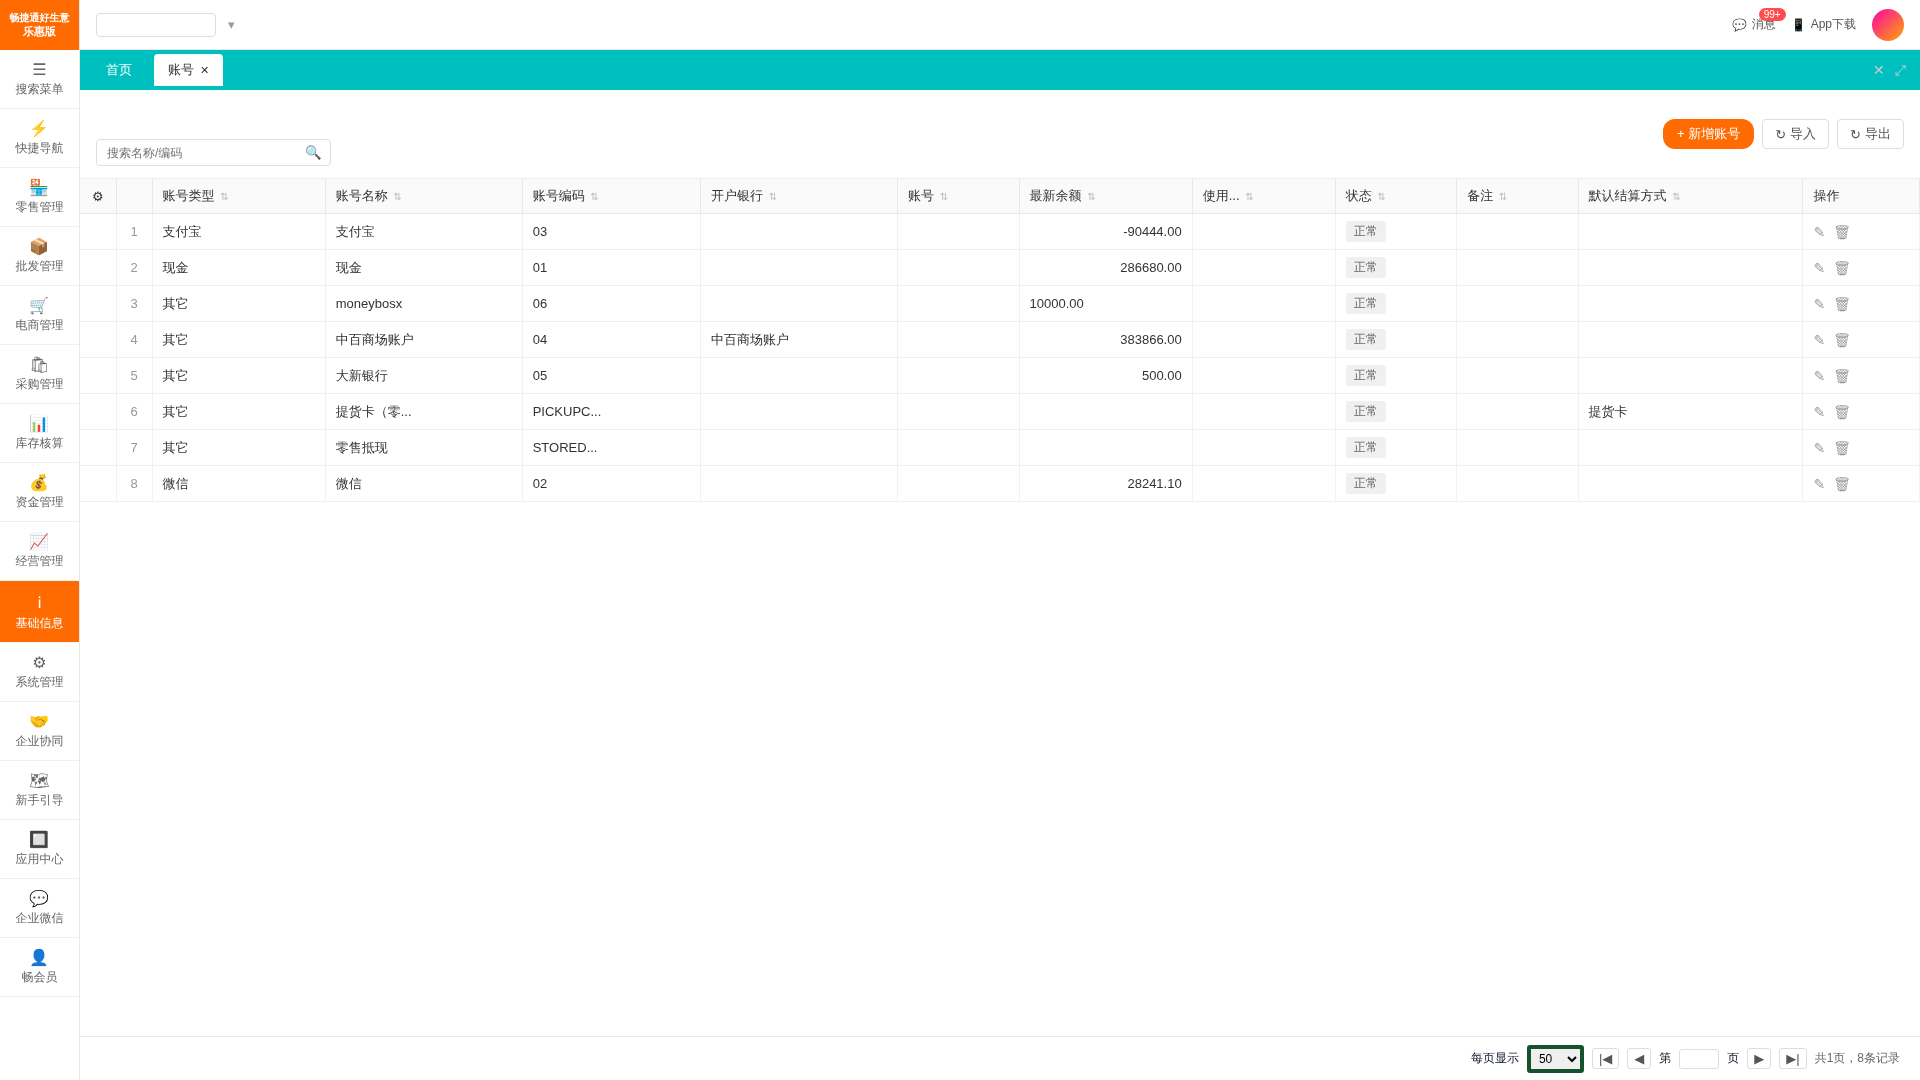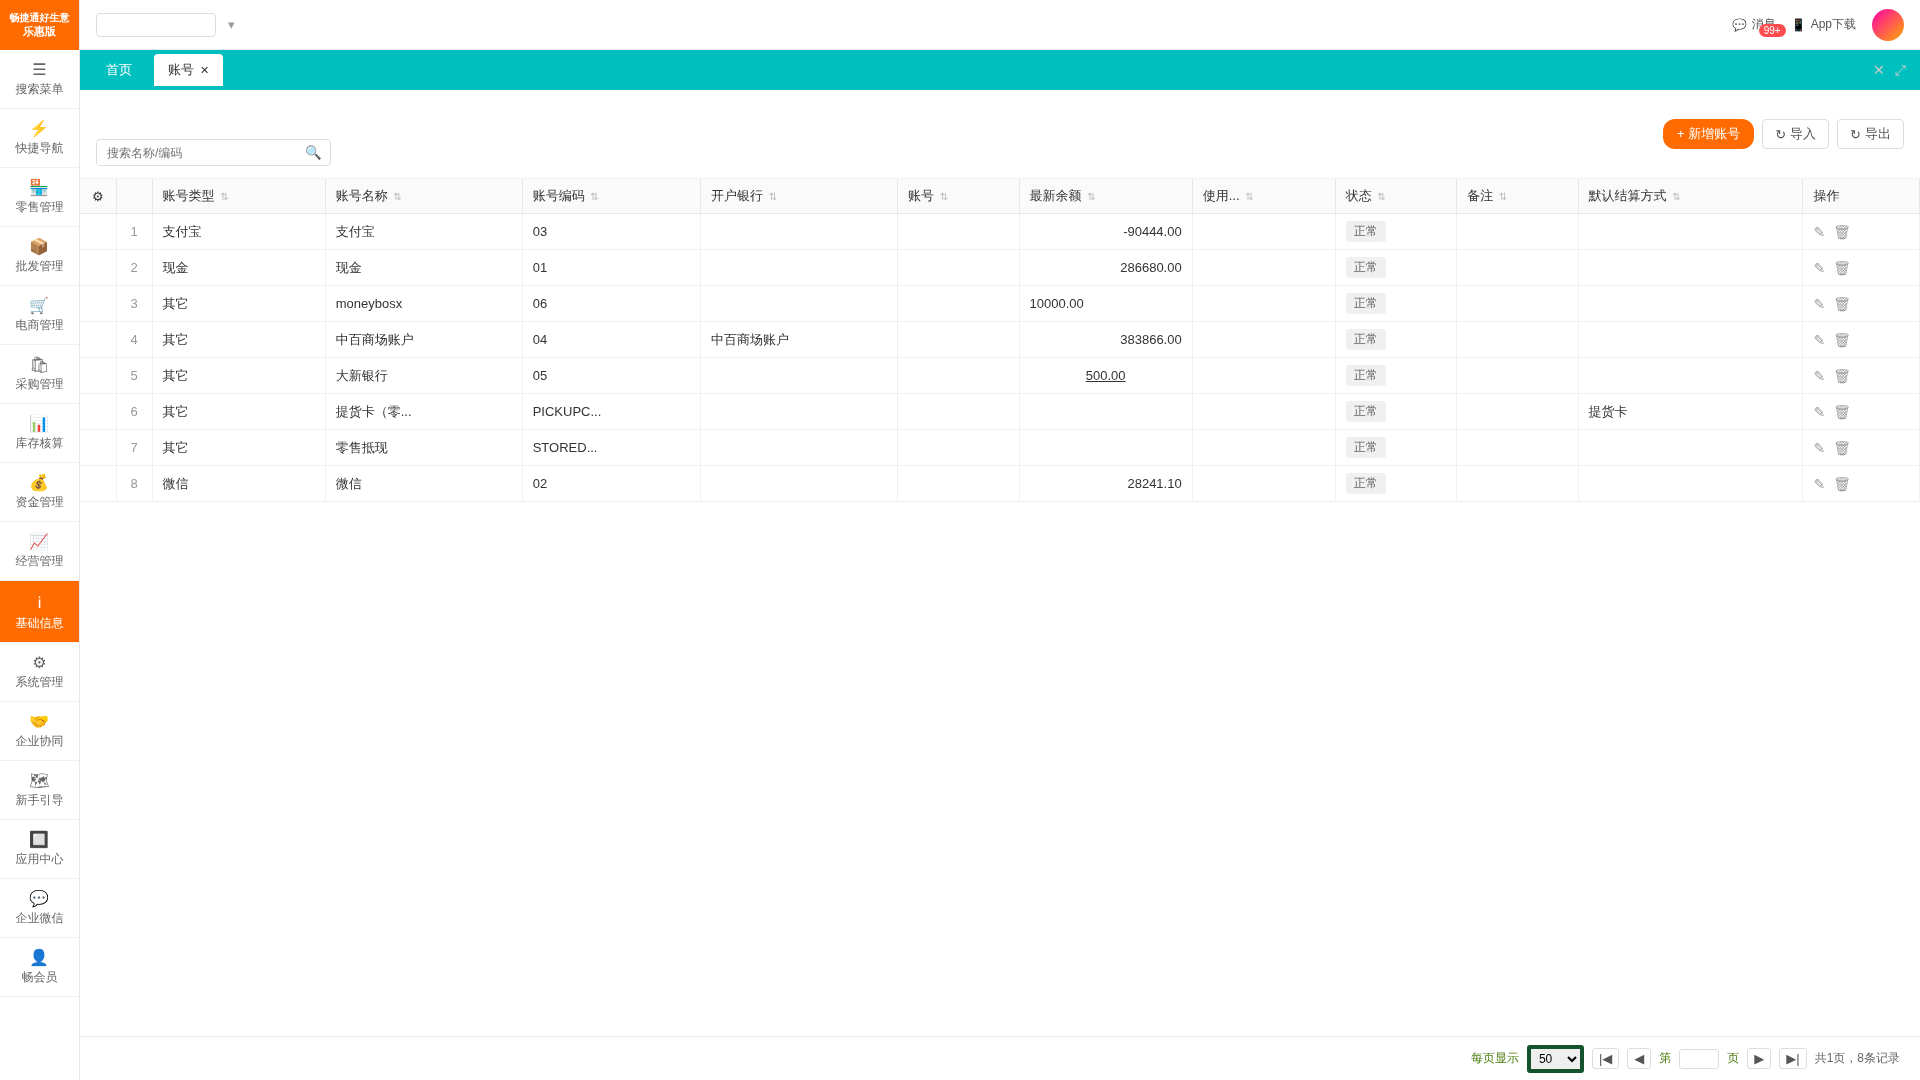--- a/index.html
+++ b/index.html
@@ -92,21 +92,20 @@
     }
     .badge {
       background: #ff4d4f;
       color: white;
       border-radius: 10px;
       padding: 1px 5px;
       font-size: 10px;
       position: absolute;
       top: -8px;
       right: -10px;
-      margin-top: 16px;
     }
     .topbar-app {
       display: flex;
       align-items: center;
       gap: 4px;
       cursor: pointer;
       color: #555;
       font-size: 12px;
     }
     .avatar {
@@ -247,21 +246,21 @@
       height: 44px;
       border-top: 1px solid #e8e8e8;
       display: flex;
       align-items: center;
       justify-content: flex-end;
       padding: 0 20px;
       gap: 8px;
       flex-shrink: 0;
       background: #fff;
     }
-    .pagination-label { color: #4d7c0f; font-size: 12px; }
+    .pagination-label { color: #0f172a; font-size: 12px; }
     .pagination-select {
       border: 4px solid #14532d;
       border-radius: 3px;
       padding: 2px 4px;
       font-size: 12px;
     }
     .page-btn {
       background: #fff;
       border: 1px solid #ddd;
       padding: 2px 6px;
@@ -589,21 +588,21 @@
       </td>
     </tr>
             <tr>
       <td></td>
       <td style="text-align:center;color:#999;">5</td>
       <td>其它</td>
       <td>大新银行</td>
       <td>05</td>
       <td></td>
       <td></td>
-      <td style="text-align:center;text-decoration:underline;">500.00</td>
+      <td style="text-align:right;">500.00</td>
       <td></td>
       <td><span class="status-badge status-normal">正常</span></td>
       <td></td>
       <td></td>
       <td>
         <div class="action-icons">
           <span class="action-icon" title="编辑">✎</span>
           <span class="action-icon" title="删除">🗑</span>
         </div>
       </td>

